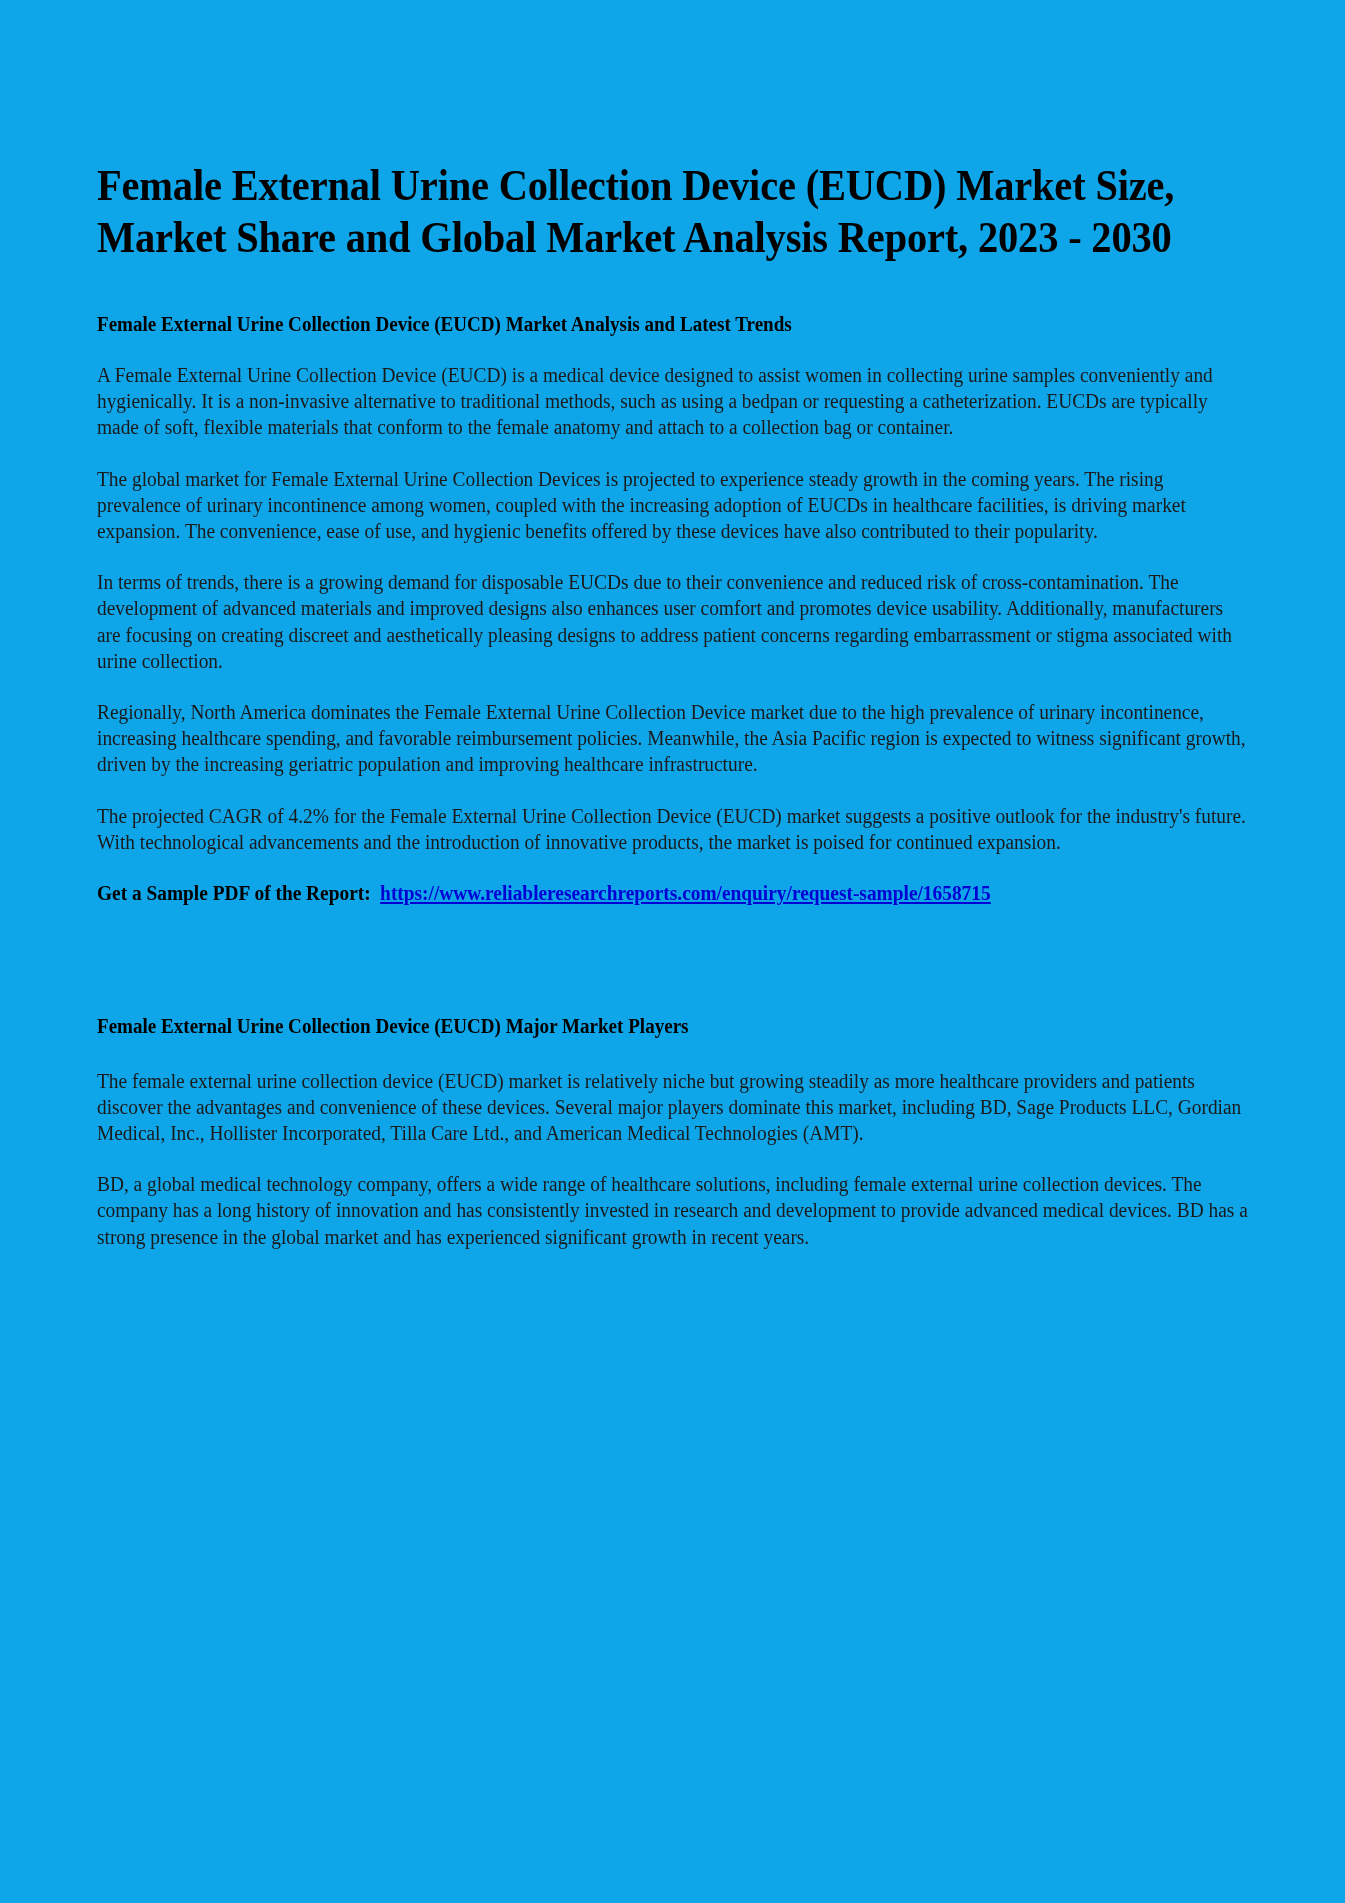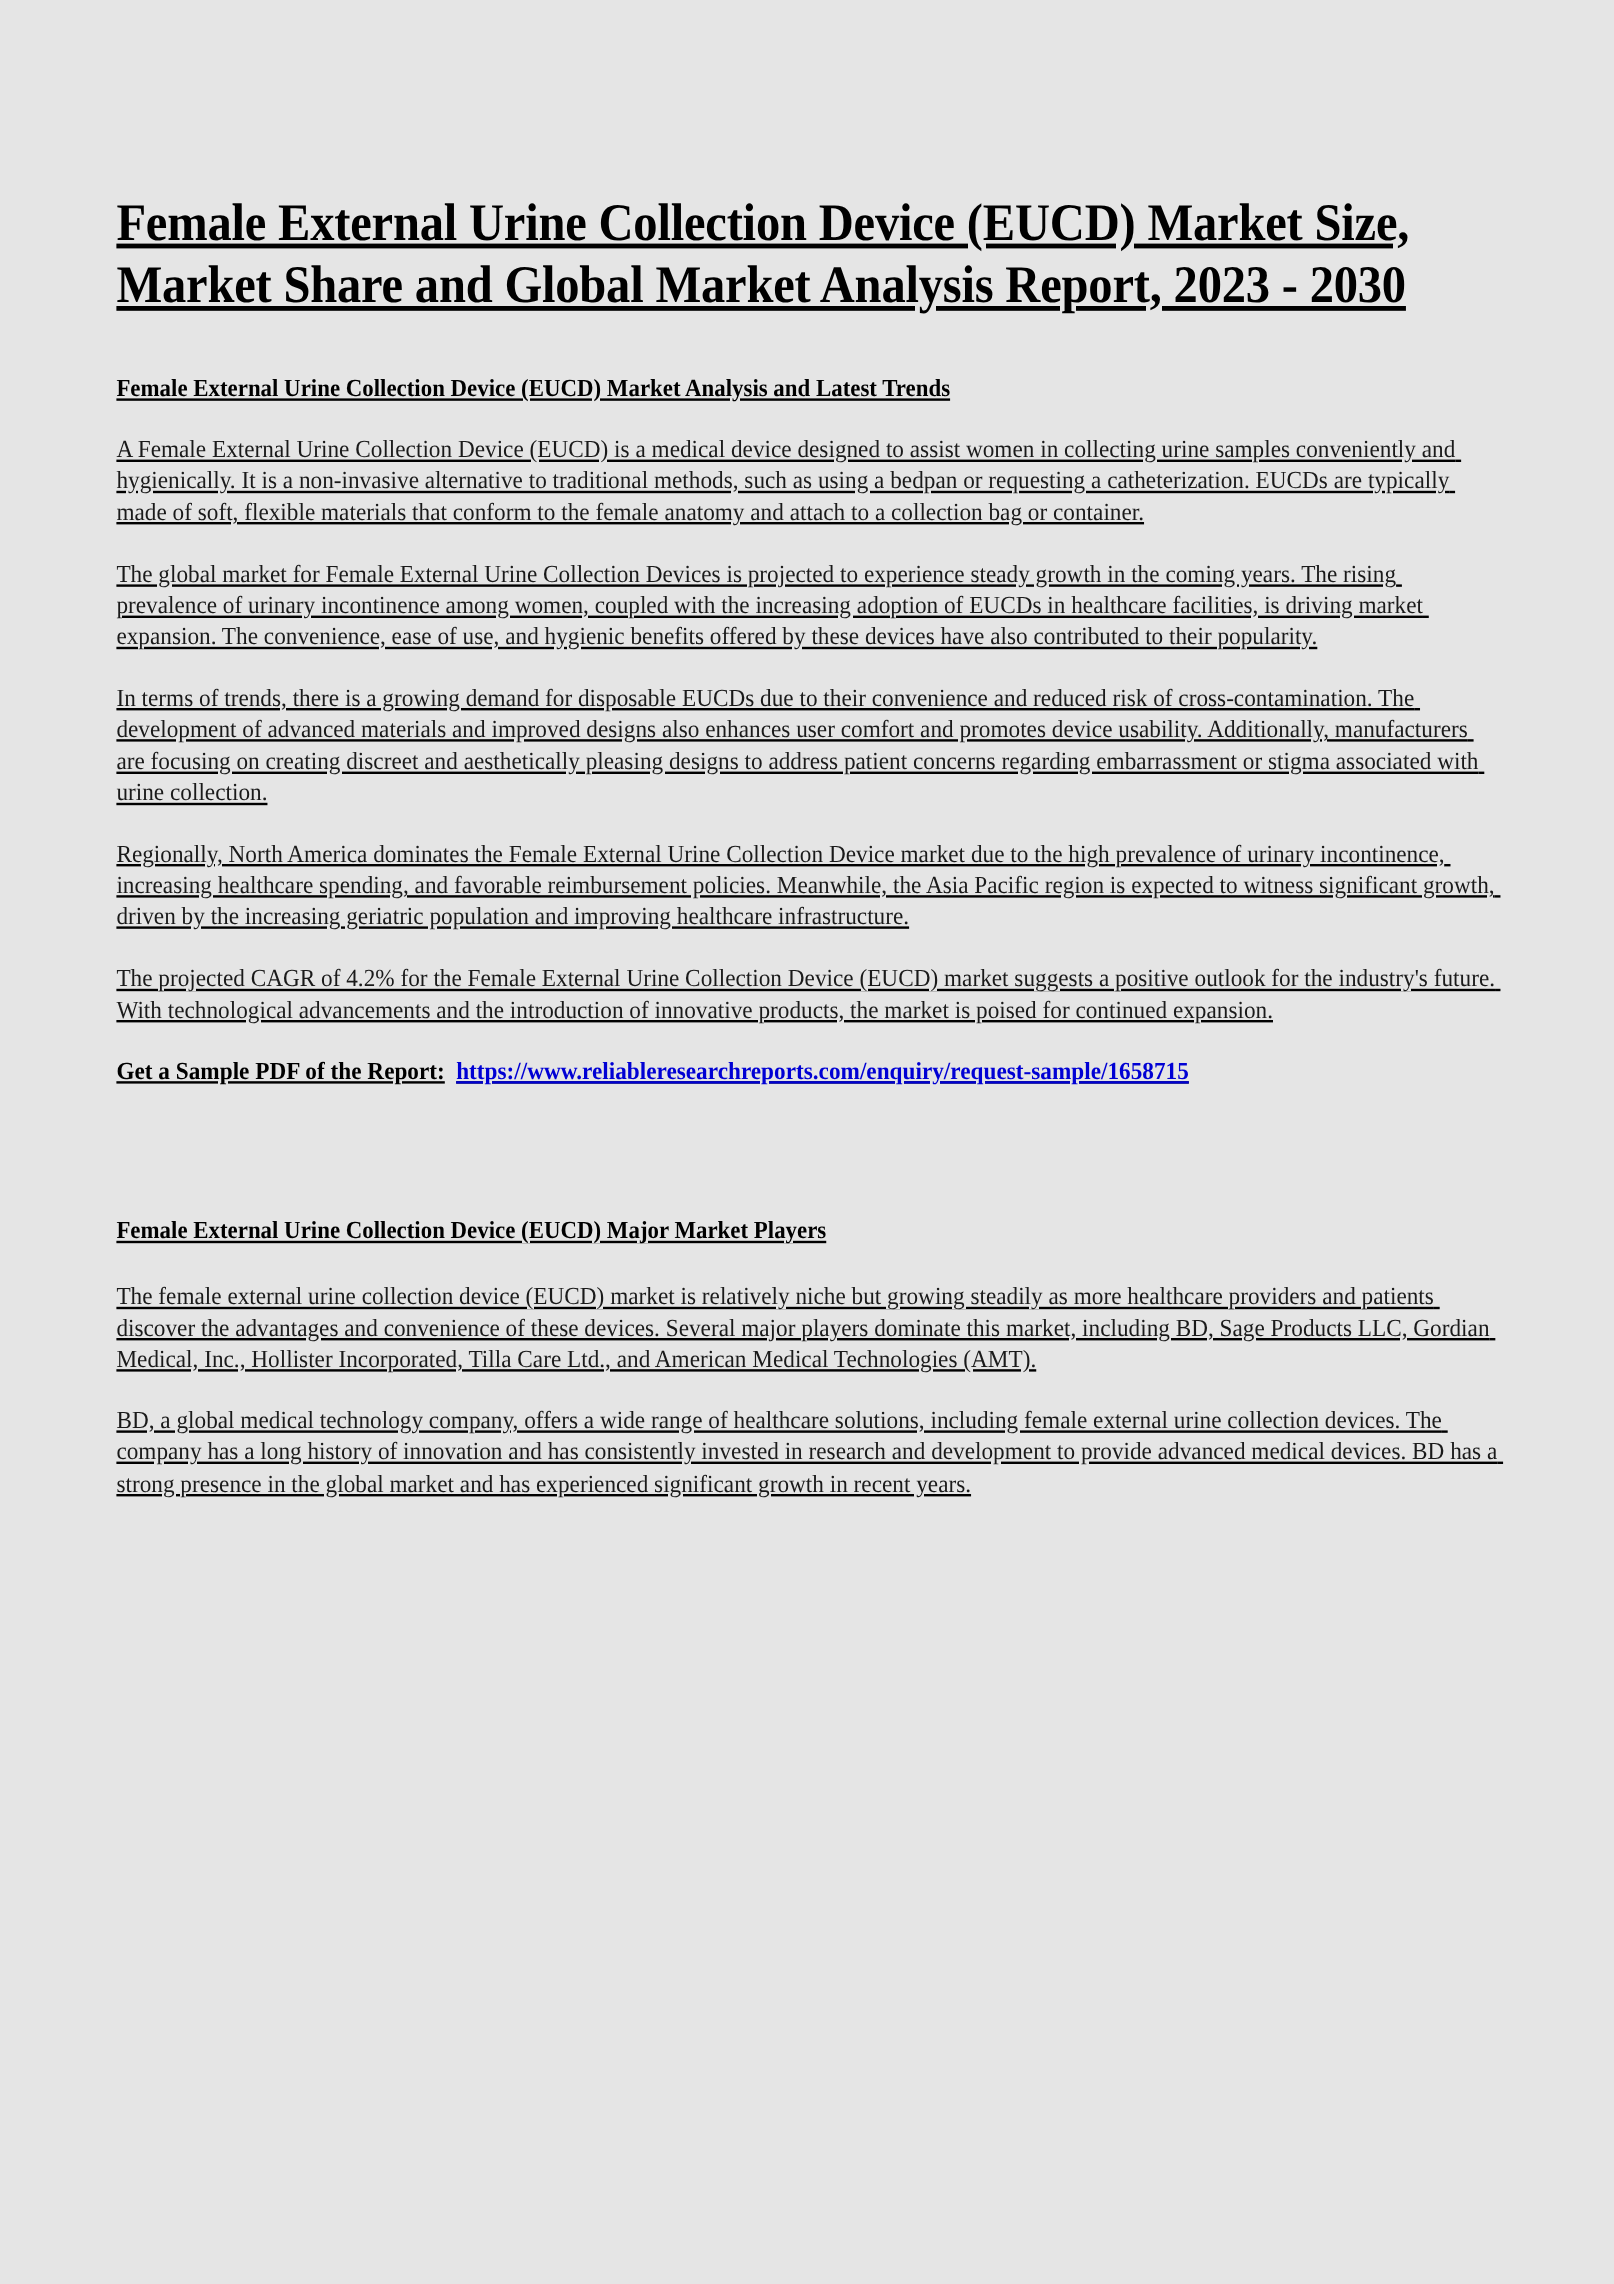--- a/index.html
+++ b/index.html
@@ -14,25 +14,24 @@
     height: 1903px;
     font-family: "Liberation Serif", "DejaVu Serif", serif;
     color: #000000;
     -webkit-font-smoothing: antialiased;
   }
 
   .page {
     position: relative;
     width: 1345px;
     height: 1903px;
-    background: #e5e5e5;
+    background: #0ea5e9;
     box-sizing: border-box;
     padding: 160px 97px 0 97px;
     overflow: hidden;
-    text-decoration: underline;
   }
 
   .doc-body {
     width: 1151px;
   }
 
   
   .doc-title {
     font-family: "Liberation Serif", "DejaVu Serif", serif;
     font-weight: bold;

